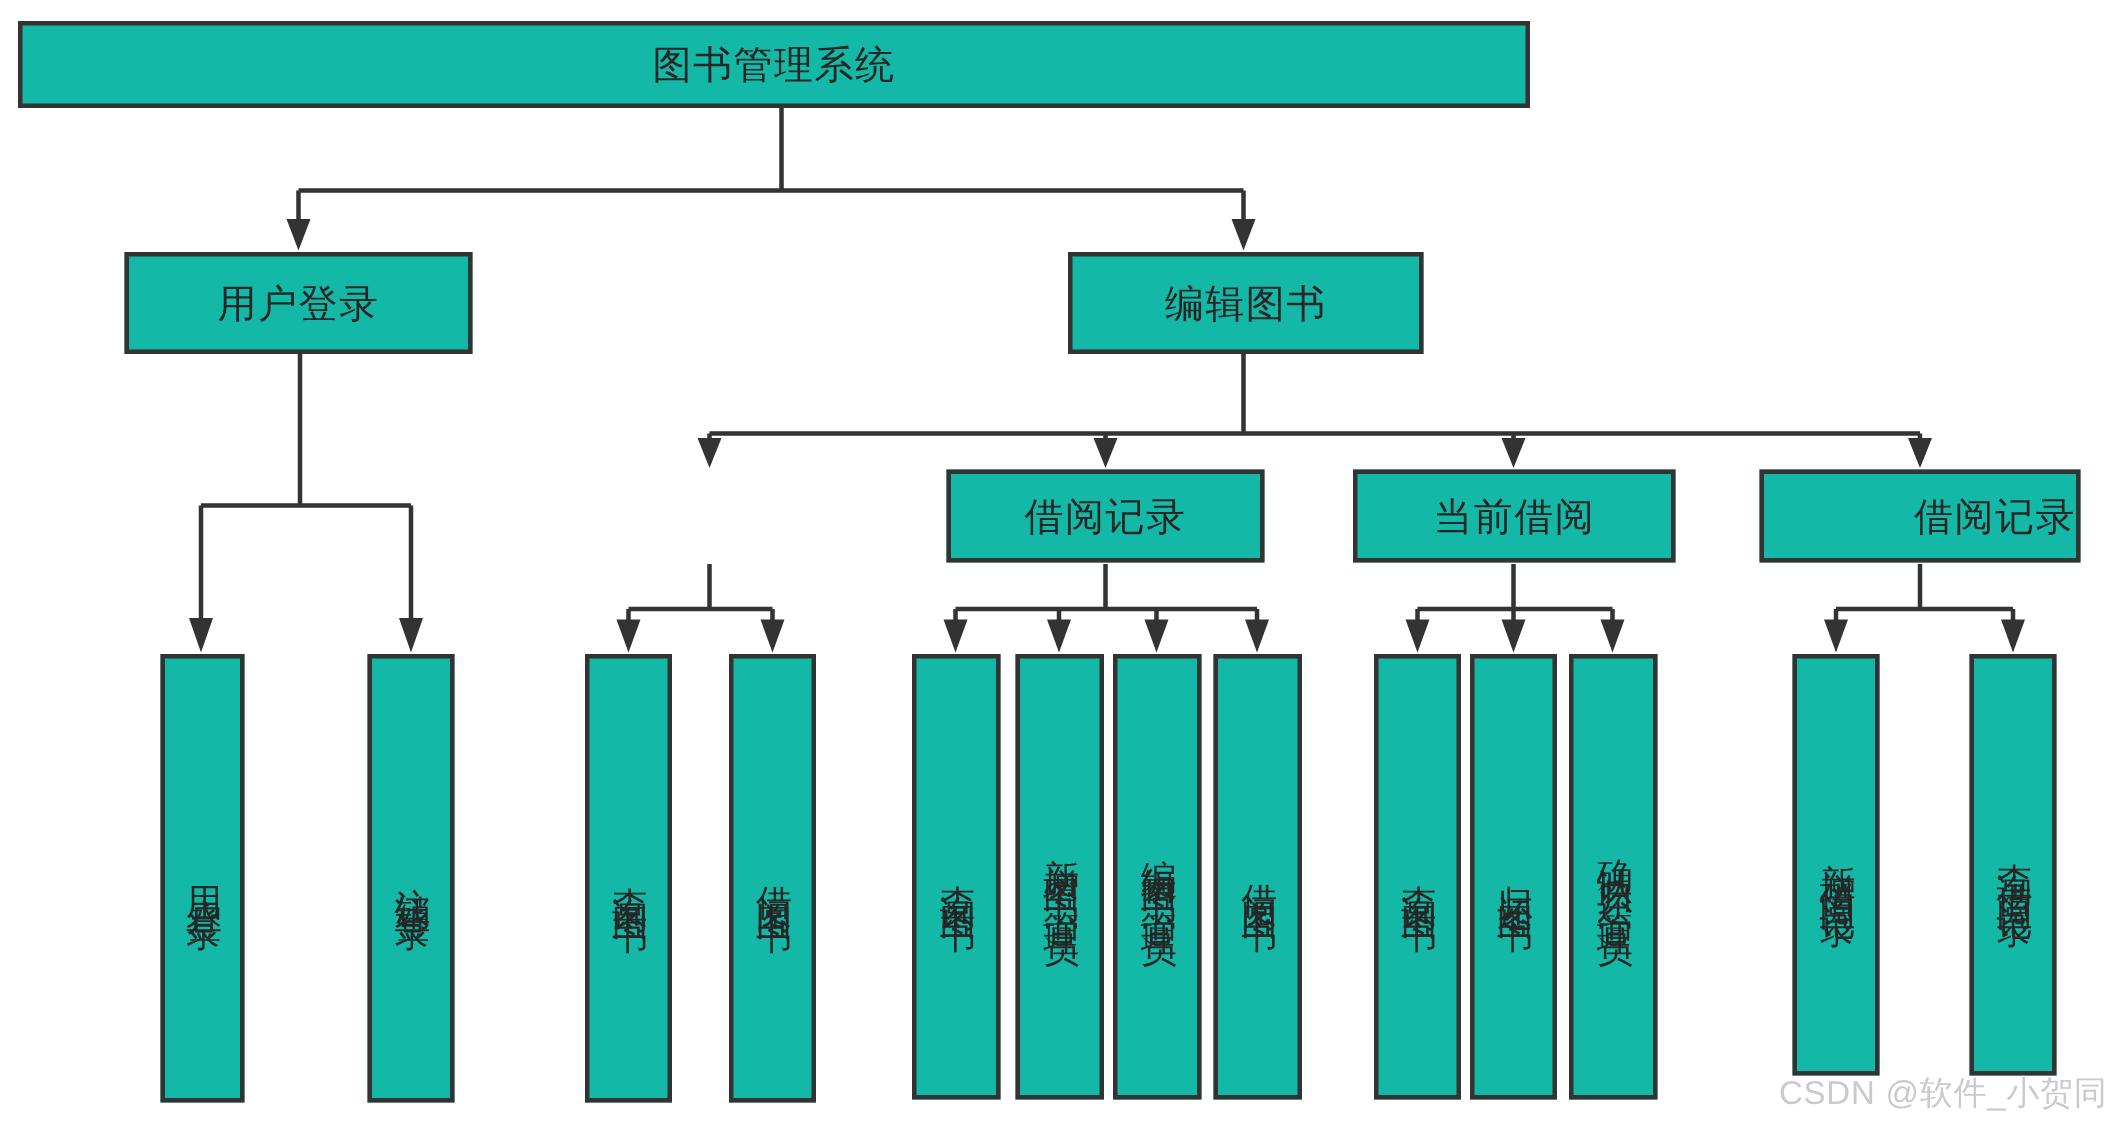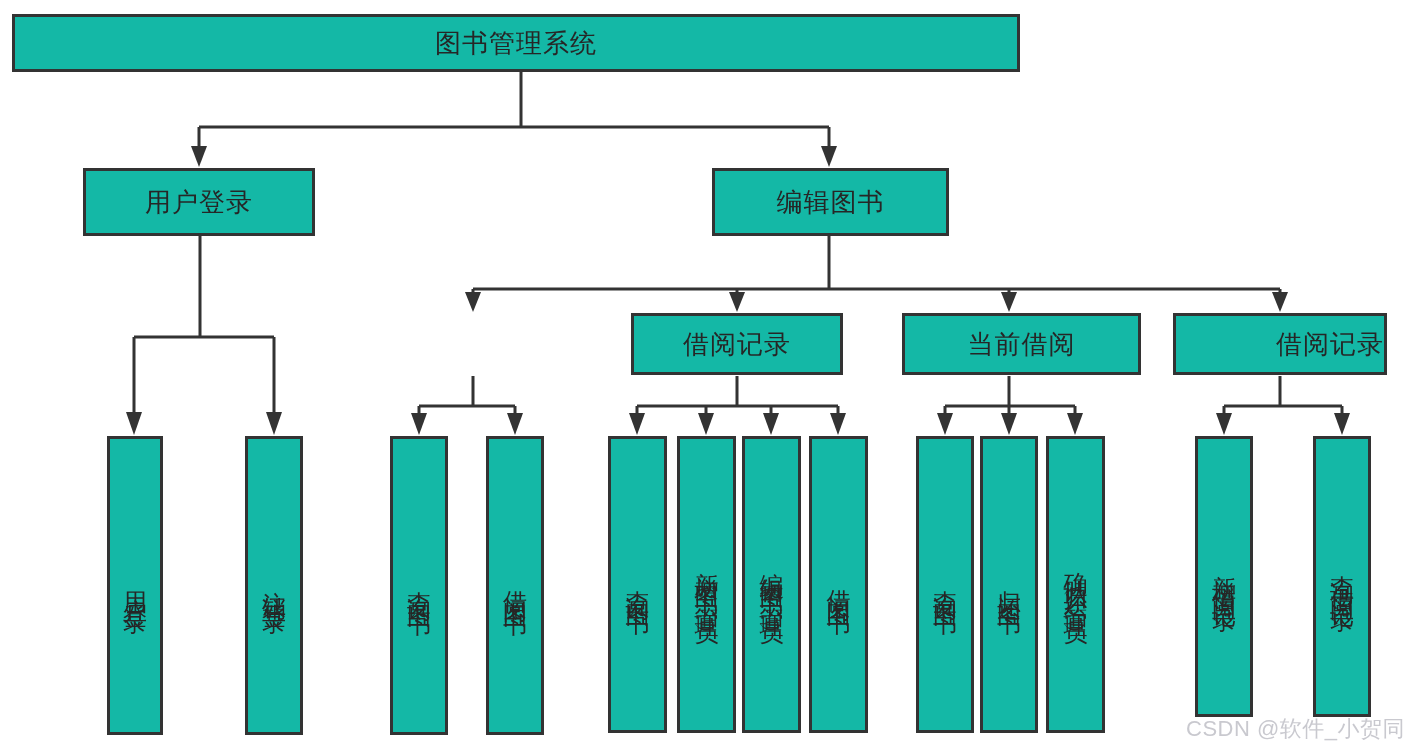--- a/index.html
+++ b/index.html
@@ -102,21 +102,21 @@
   <div class="box h-box" style="left:83px; top:168px; width:232px; height:68px;">
     <span>用户登录</span>
   </div>
   <div class="box h-box" style="left:712px; top:168px; width:237px; height:68px;">
     <span>编辑图书</span>
   </div>
 
   <div class="box h-box" style="left:631px; top:313px; width:212px; height:62px;">
     <span>借阅记录</span>
   </div>
-  <div class="box h-box" style="left:902px; top:313px; width:239px; height:62px;font-family:Liberation Serif, serif;">
+  <div class="box h-box" style="left:902px; top:313px; width:215px; height:62px;font-family:Liberation Serif, serif;">
     <span>当前借阅</span>
   </div>
   <div class="box h-box" style="left:1173px; top:313px; width:214px; height:62px;justify-content:flex-end;">
     <span>借阅记录</span>
   </div>
 
   <div class="box v-box" style="left:107px; top:436px; width:56px; height:299px;">
     <span>用户登录</span>
   </div>
   <div class="box v-box" style="left:245px; top:436px; width:58px; height:299px;">

